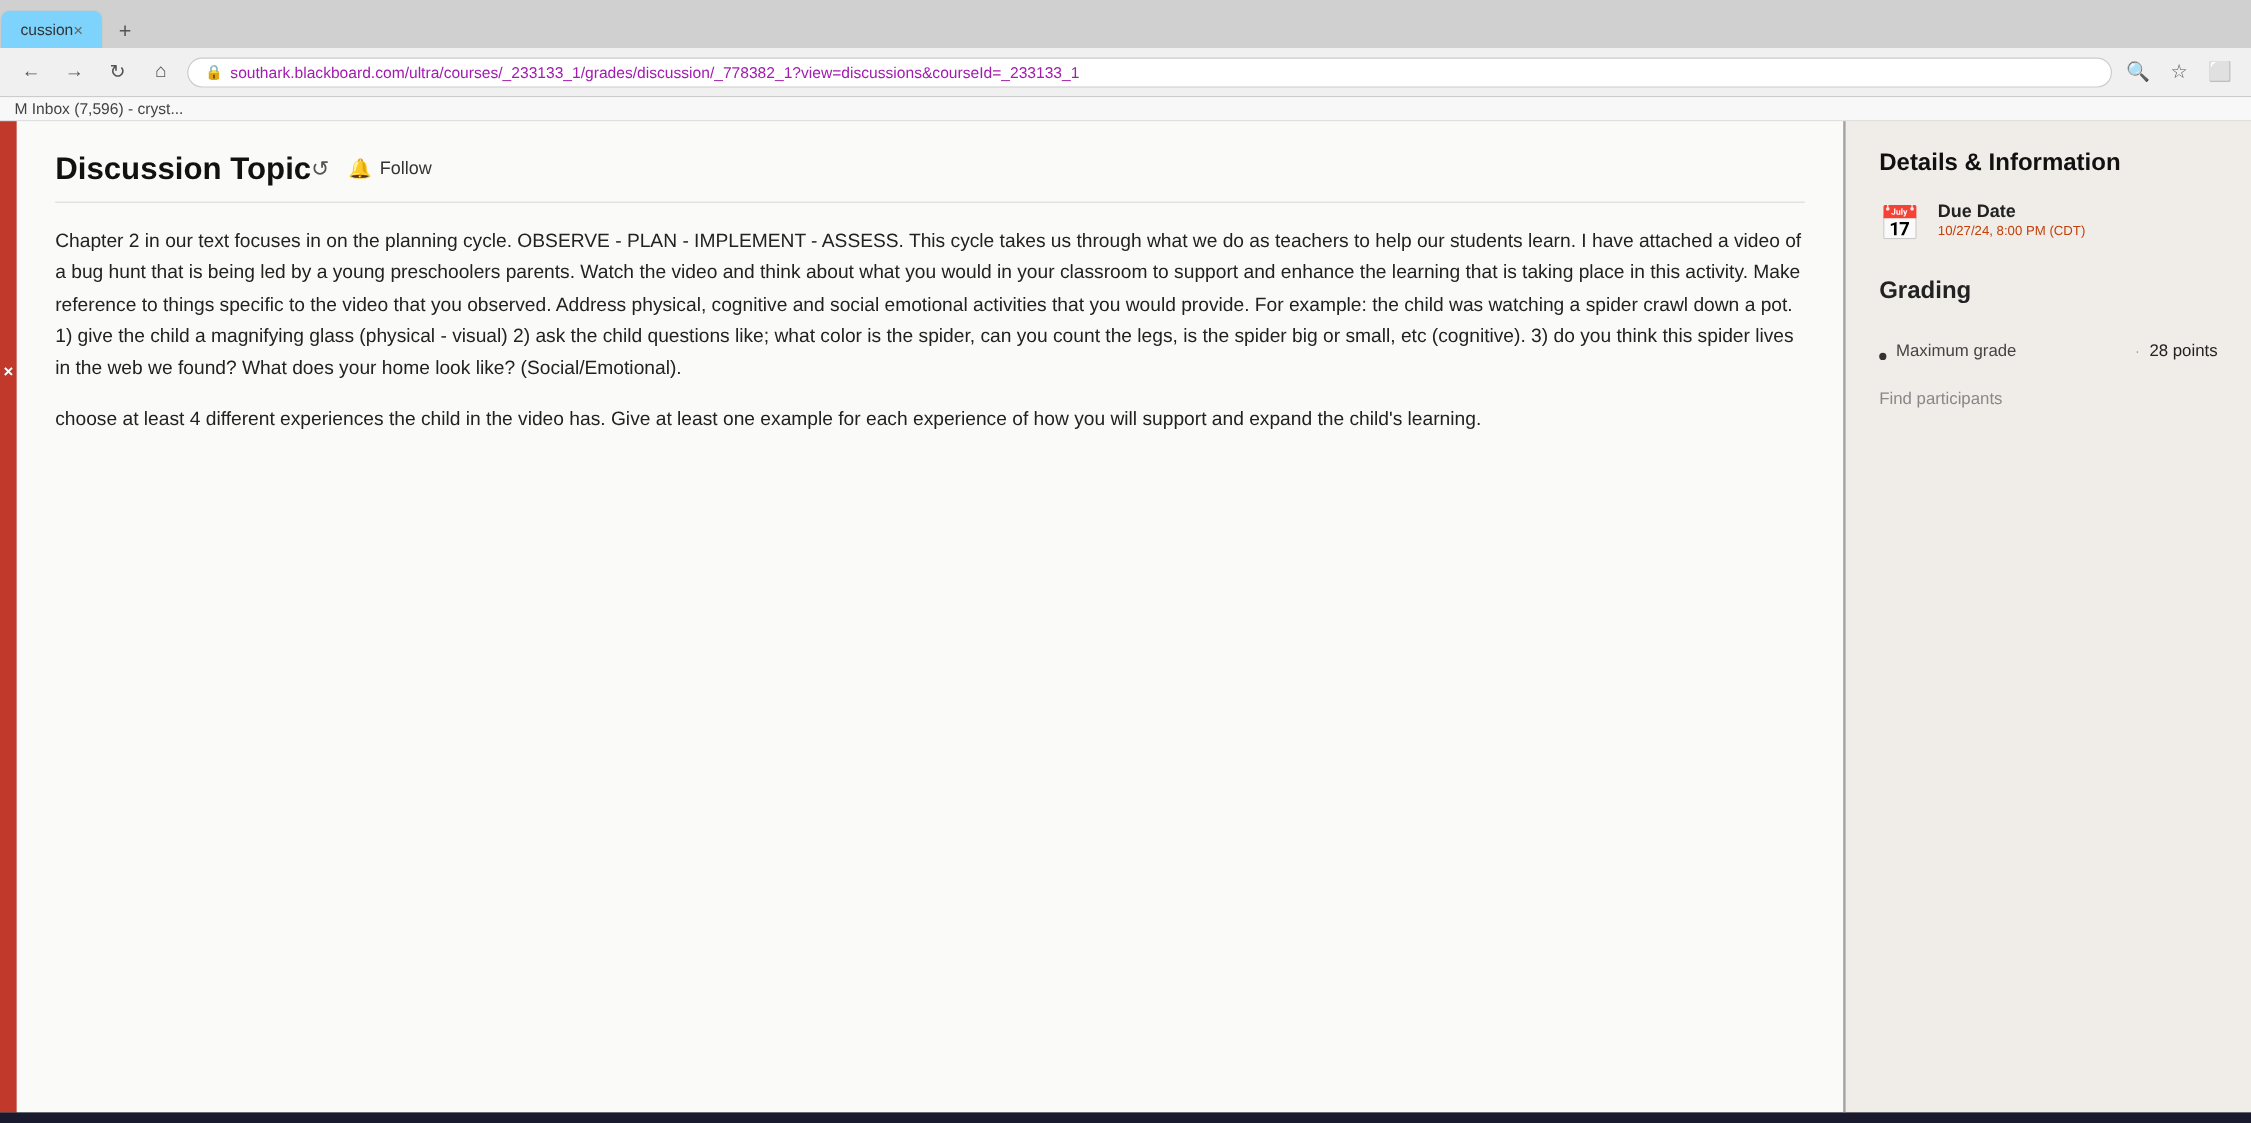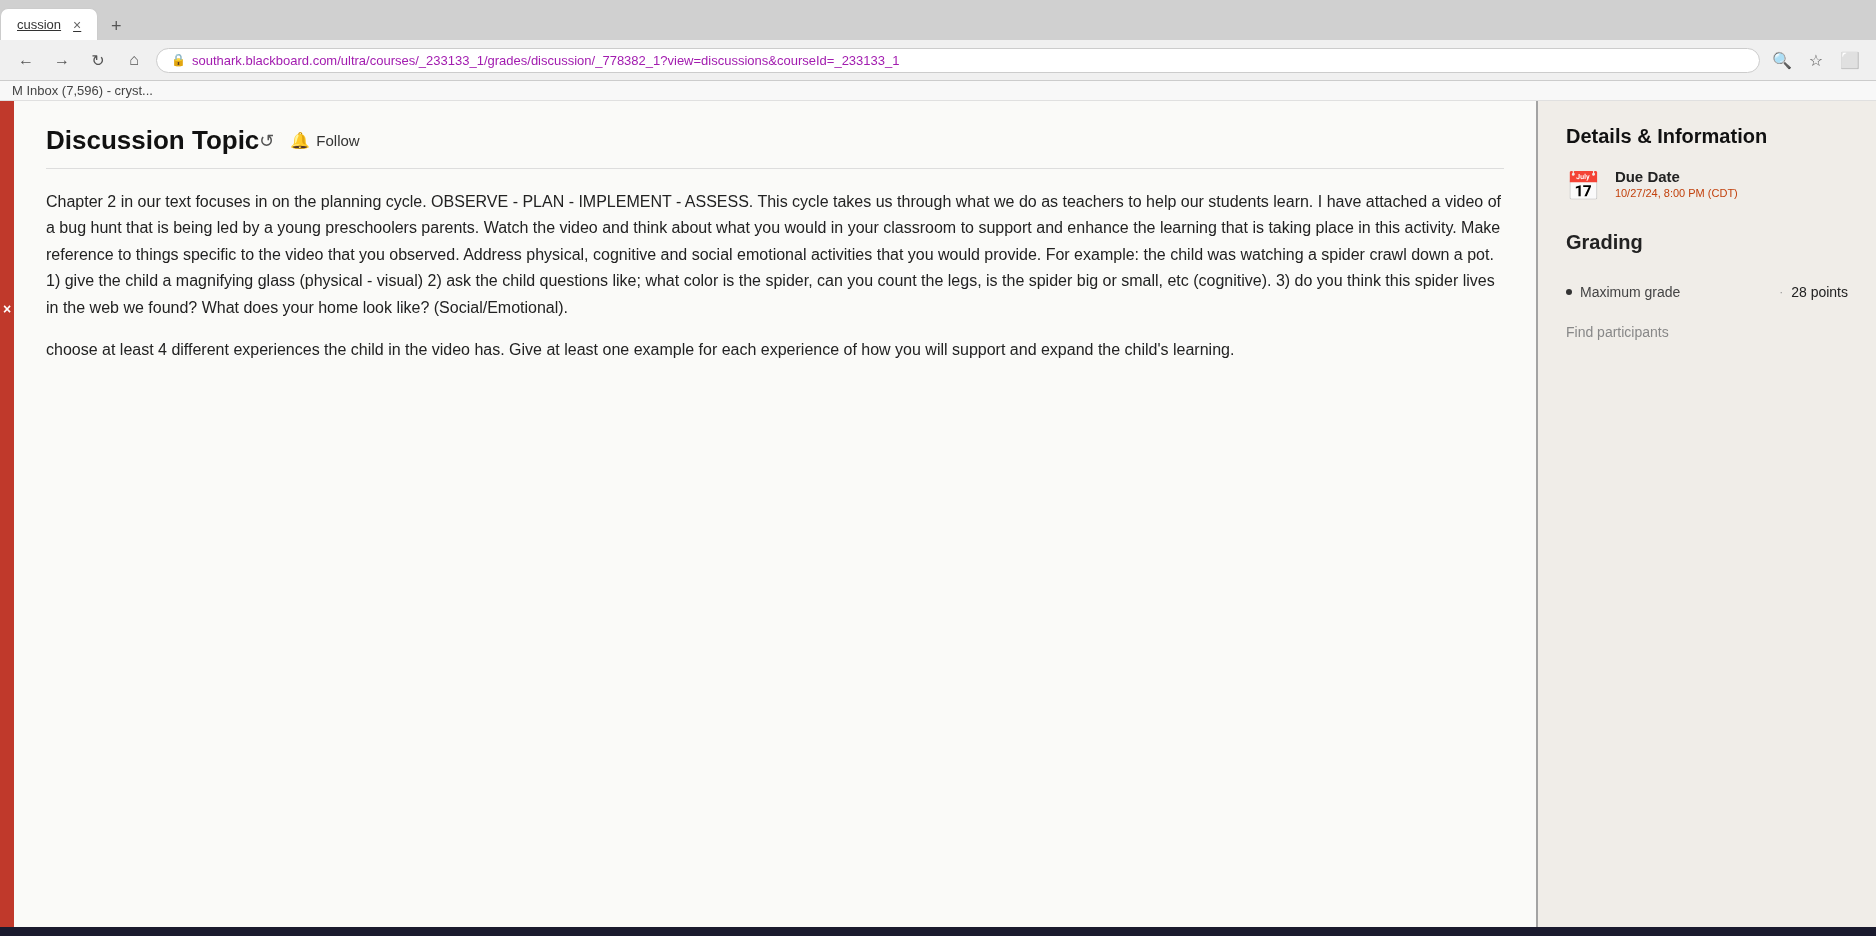--- a/index.html
+++ b/index.html
@@ -18,32 +18,31 @@
 
     .tab-bar {
       background: #d0d0d0;
       display: flex;
       align-items: flex-end;
       padding: 8px 0 0 0;
       height: 40px;
     }
 
     .tab {
-      background: #ffffff;
+      background: #7dd3fc;
       border-radius: 8px 8px 0 0;
       padding: 6px 16px;
       font-size: 13px;
       color: #333;
       display: flex;
       align-items: center;
-      gap: 12px;
+      gap: 0;
       height: 32px;
       border: 1px solid #ccc;
       border-bottom: none;
-      text-decoration: underline;
     }
 
     .tab-close {
       color: #666;
       cursor: pointer;
       font-size: 14px;
     }
 
     .tab-new {
       background: transparent;
@@ -266,21 +265,21 @@
 
     .grading-title {
       font-size: 20px;
       font-weight: bold;
       color: #222;
       margin-bottom: 12px;
     }
 
     .grading-row {
       display: flex;
-      align-items: center;
+      align-items: flex-end;
       gap: 8px;
       margin-top: 30px;
     }
 
     .grading-dot {
       width: 6px;
       height: 6px;
       background: #333;
       border-radius: 50%;
       flex-shrink: 0;

